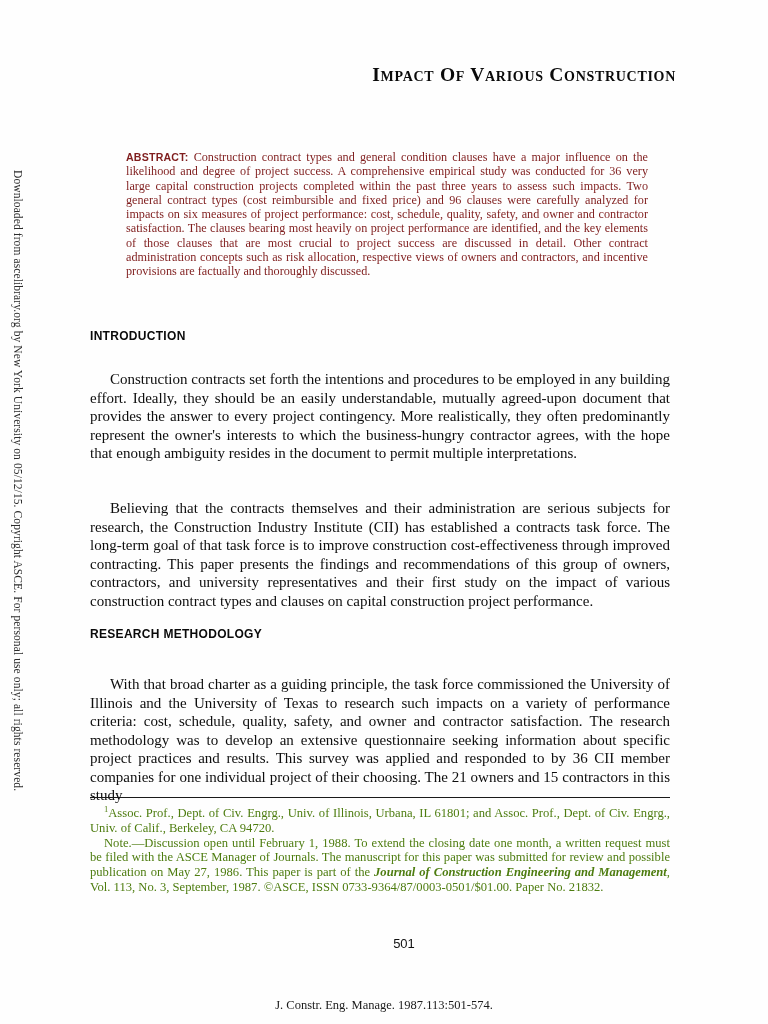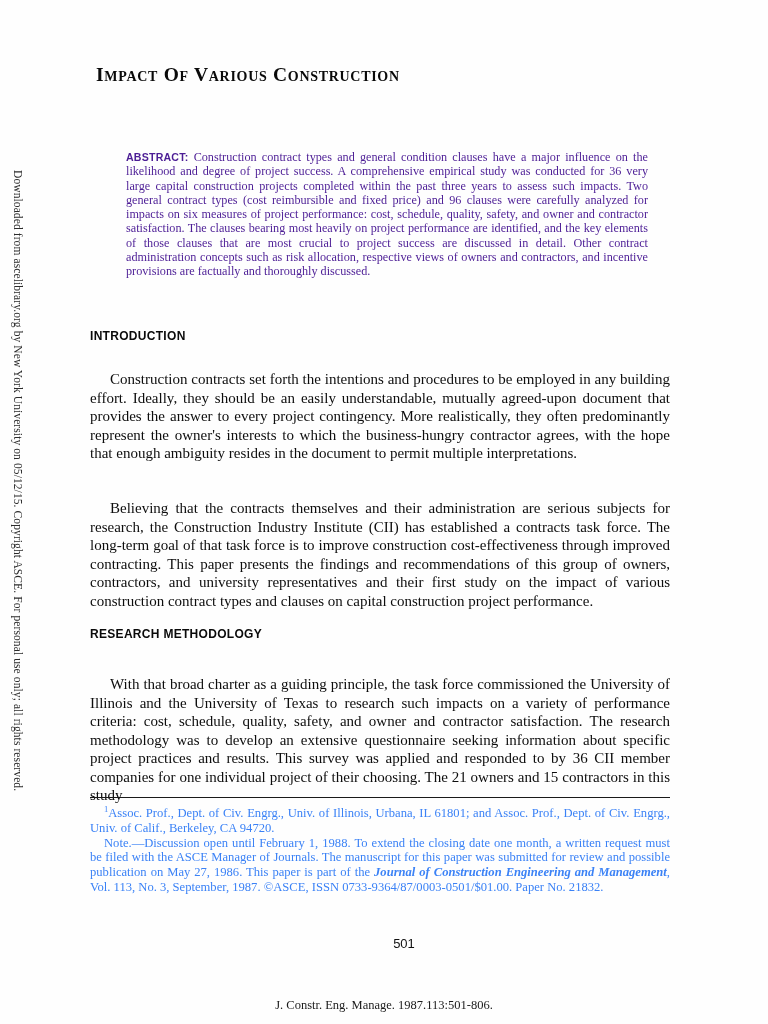--- a/index.html
+++ b/index.html
@@ -37,21 +37,21 @@
     color: #2b2b2b;
     white-space: nowrap;
   }
 
   
   .title-block {
     position: absolute;
     left: 96px;
     top: 62px;
     width: 580px;
-    text-align: left;
+    text-align: right;
   }
   .title-line {
     font-family: "Liberation Serif", "DejaVu Serif", serif;
     font-size: 19.5px;
     font-weight: 700;
     letter-spacing: 0.7px;
     line-height: 25px;
     font-variant: small-caps;
     text-transform: capitalize;
     color: #0a0a0a;
@@ -73,21 +73,21 @@
   
   .abstract {
     position: absolute;
     left: 126px;
     top: 150px;
     width: 522px;
     font-size: 12.2px;
     line-height: 14.3px;
     text-align: justify;
     text-justify: inter-word;
-    color: #4c1d95;
+    color: #7f1d1d;
   }
   .abstract-label {
     font-family: "Liberation Sans", "DejaVu Sans", sans-serif;
     font-weight: 700;
     font-size: 10.6px;
     letter-spacing: 0.2px;
     font-variant: small-caps;
     text-transform: uppercase;
   }
 
@@ -132,21 +132,21 @@
   }
   .footnotes {
     position: absolute;
     left: 90px;
     top: 802px;
     width: 580px;
     font-size: 12.6px;
     line-height: 14.7px;
     text-align: justify;
     text-justify: inter-word;
-    color: #3b82f6;
+    color: #4d7c0f;
   }
   .footnotes p { margin: 0; text-indent: 14px; }
   .footnotes sup { font-size: 8.5px; vertical-align: super; }
   .footnotes i { font-style: italic; font-weight: 700; }
 
   
   .page-number {
     position: absolute;
     left: 0;
     top: 936px;
@@ -202,15 +202,15 @@
 
   <div class="fn-rule"></div>
 
   <div class="footnotes">
     <p><sup>1</sup><span>Assoc. Prof., Dept. of Civ. Engrg., Univ. of Illinois, Urbana, IL 61801; and Assoc. Prof., Dept. of Civ. Engrg., Univ. of Calif., Berkeley, CA 94720.</span></p>
     <p><span>Note.—Discussion open until February 1, 1988. To extend the closing date one month, a written request must be filed with the ASCE Manager of Journals. The manuscript for this paper was submitted for review and possible publication on May 27, 1986. This paper is part of the </span><i>Journal of Construction Engineering and Management</i><span>, Vol. 113, No. 3, September, 1987. ©ASCE, ISSN 0733-9364/87/0003-0501/$01.00. Paper No. 21832.</span></p>
   </div>
 
   <div class="page-number">501</div>
 
-  <div class="journal-footer">J. Constr. Eng. Manage. 1987.113:501-806.</div>
+  <div class="journal-footer">J. Constr. Eng. Manage. 1987.113:501-574.</div>
 
 </div>
 
 </body></html>

